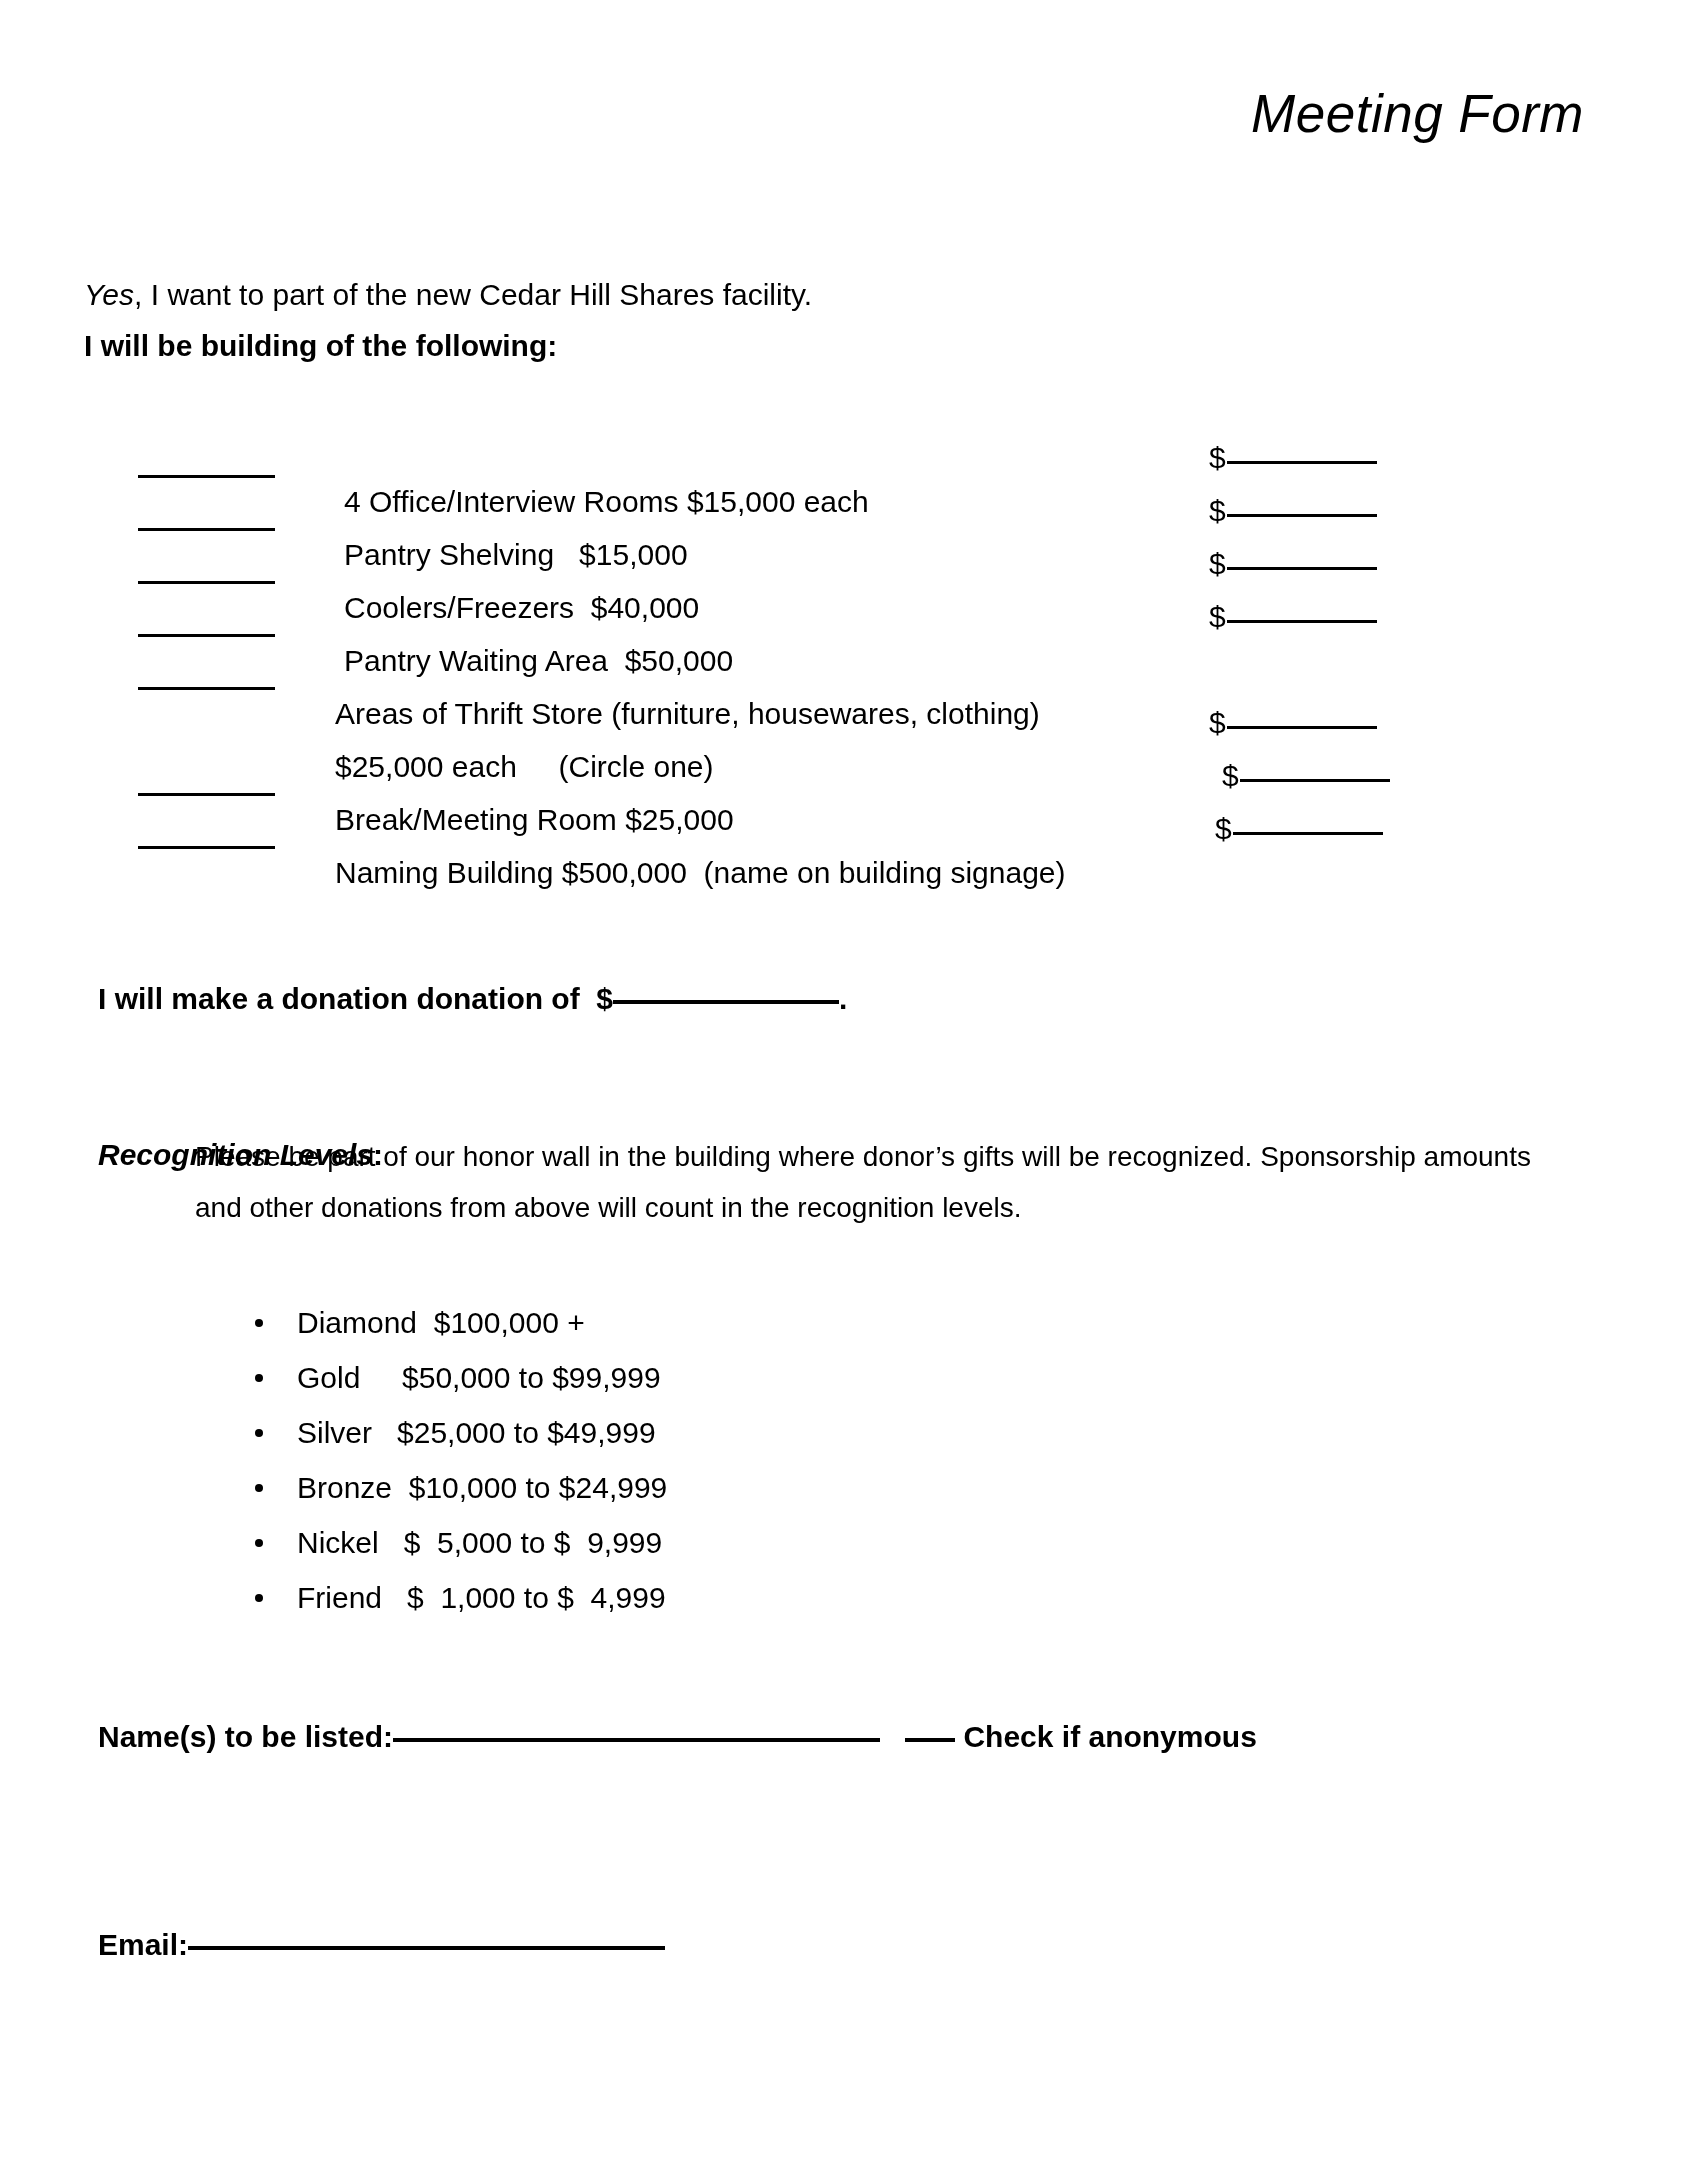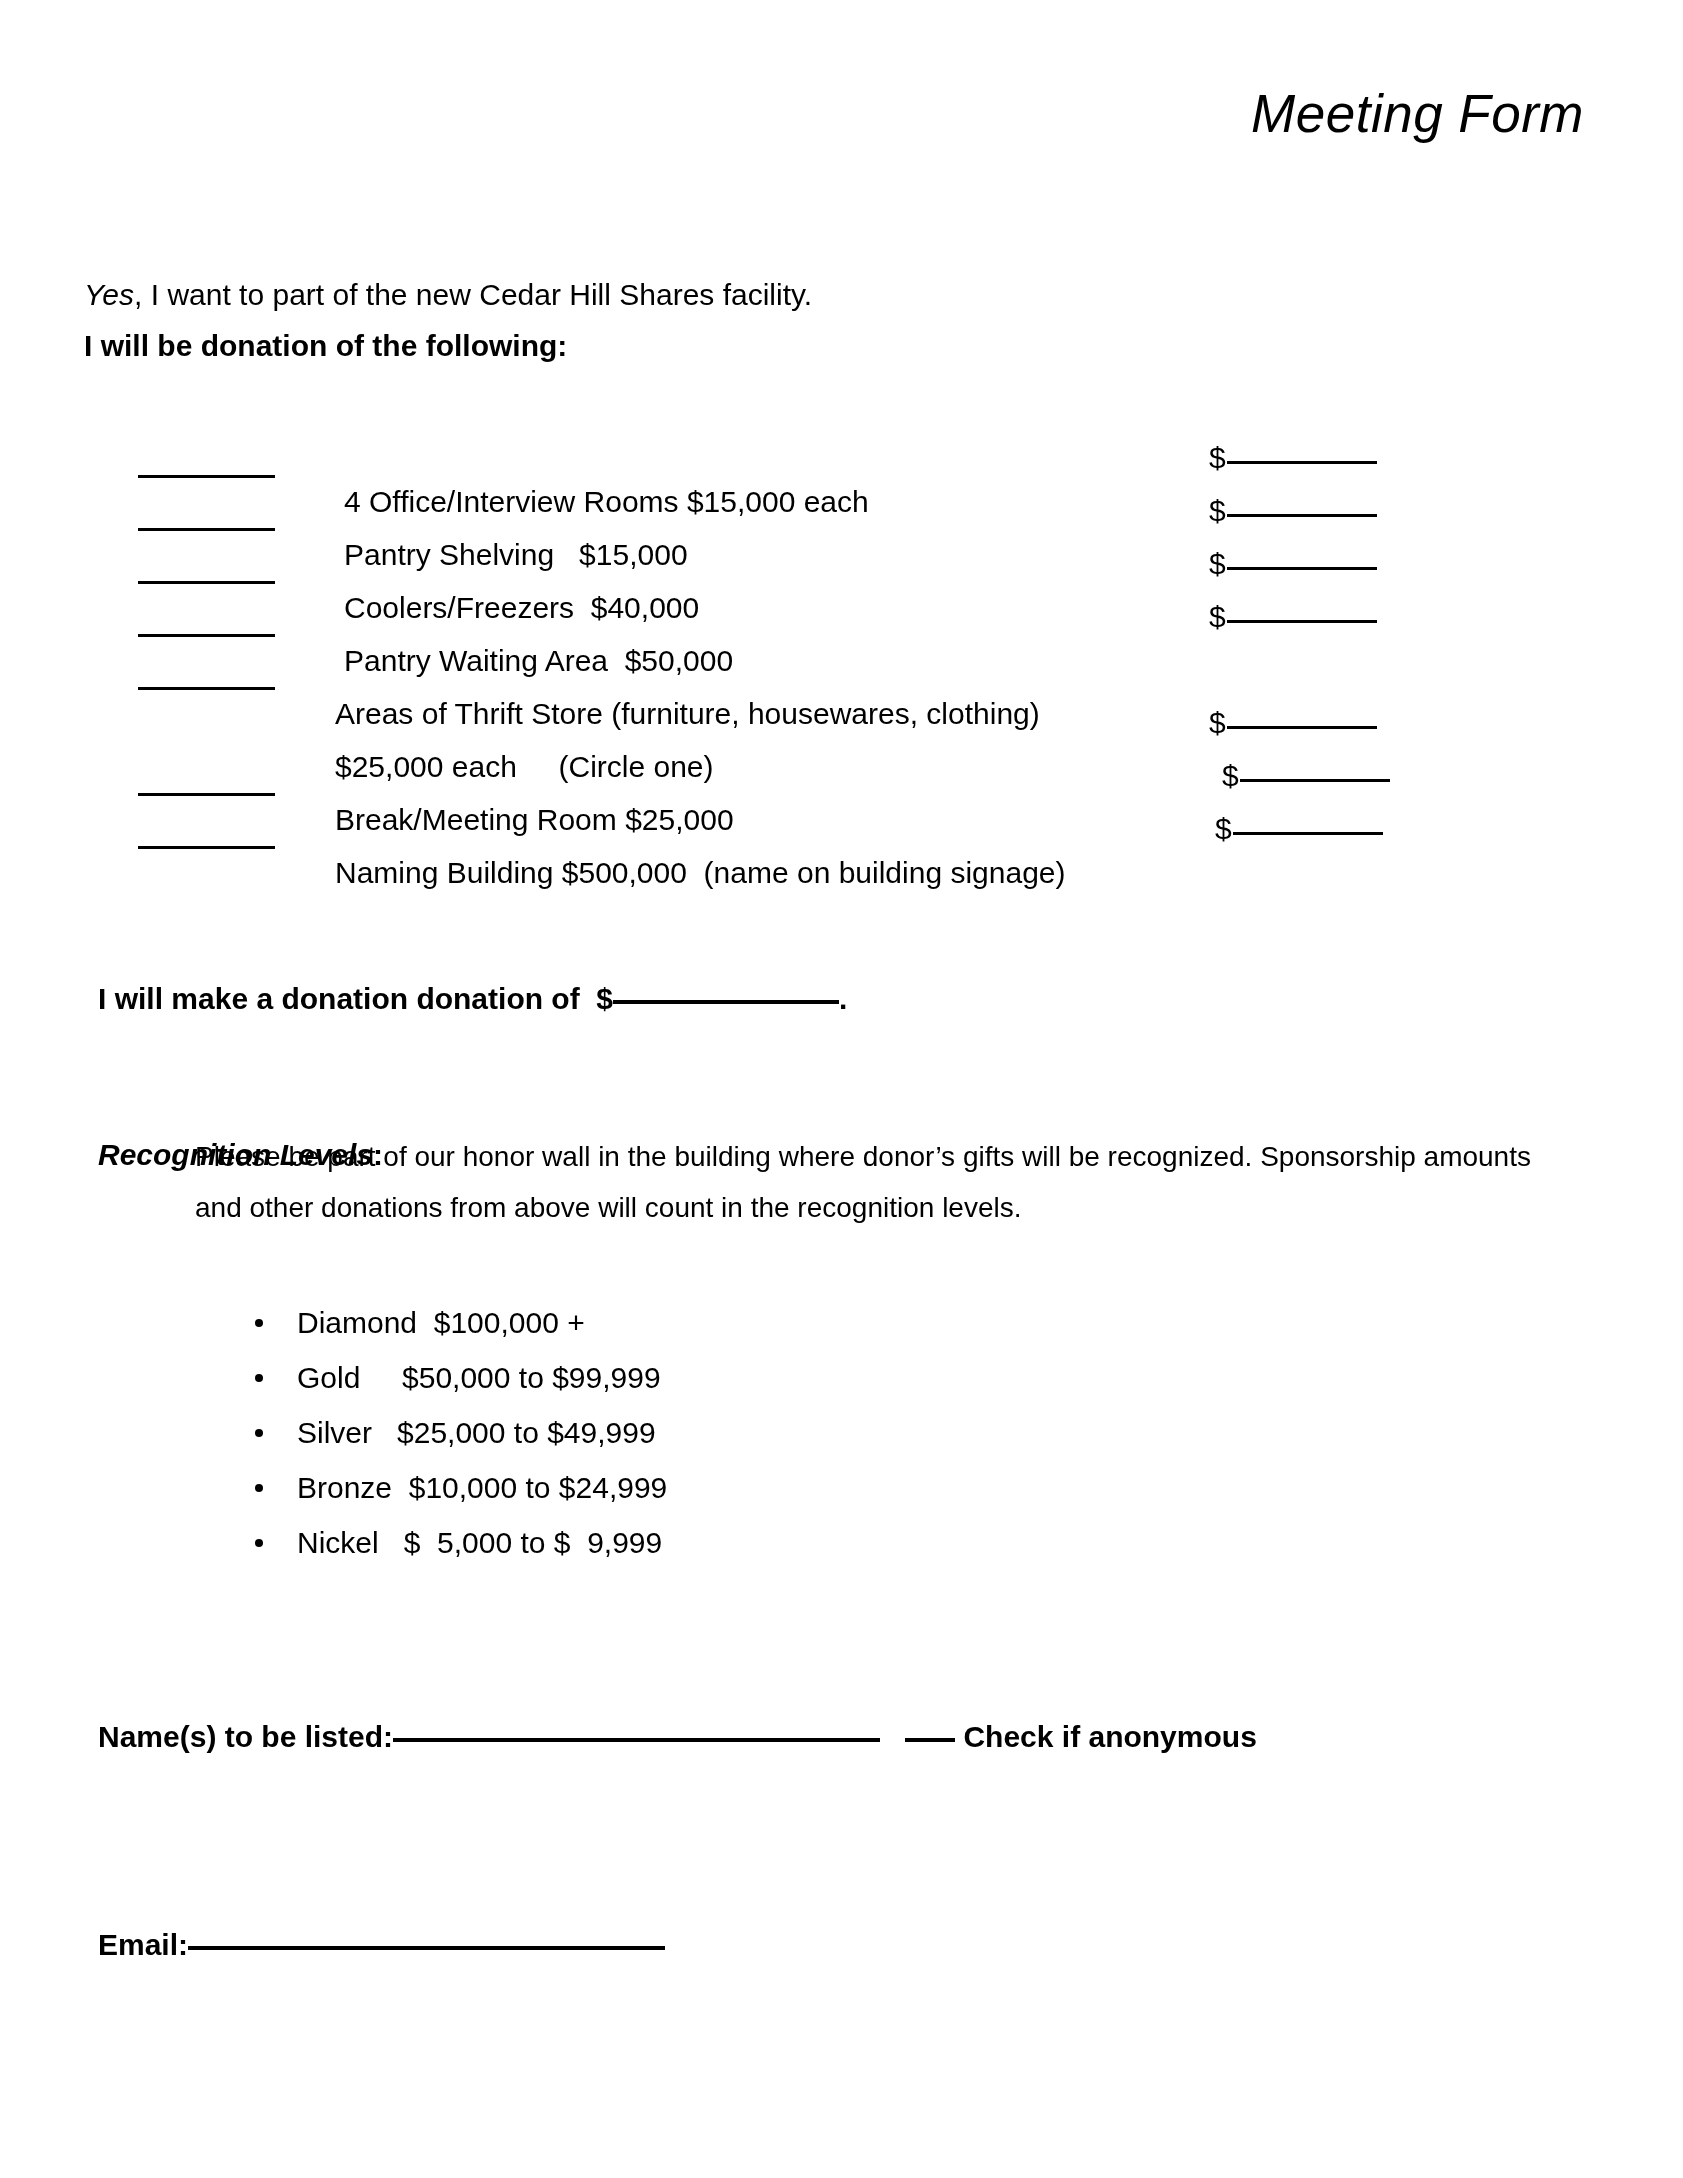--- a/index.html
+++ b/index.html
@@ -211,21 +211,21 @@
 <body>
 
 <div class="page">
 
   <div class="title-row">
     <span class="doc-title">Meeting Form</span>
   </div>
 
   <div class="intro">
     <div class="intro-line"><span class="intro-yes">Yes</span><span>, I want to part of the new Cedar Hill Shares facility.</span></div>
-    <div class="intro-line bold">I will be donation of the following:</div>
+    <div class="intro-line bold">I will be building of the following:</div>
   </div>
 
   <div class="sponsor-list">
 
     <div class="sponsor-row">
       <span class="blank-cell">
           <span class="rule"></span>
         </span>
       <span class="sponsor-label indent-a">4 Office/Interview Rooms $15,000 each</span>
       <span class="amount-cell col-a"><span class="dollar">$</span><span class="rule"></span></span>
@@ -290,20 +290,21 @@
   <div class="rec-heading"><span class="it">Recognition Levels</span><span>:</span></div>
 
   <div class="rec-para">Please be part of our honor wall in the building where donor’s gifts will be recognized. Sponsorship amounts and other donations from above will count in the recognition levels.</div>
 
   <div class="rec-bullets">
     <div class="rec-bullet"><span class="dot"></span><span class="btxt">Diamond  $100,000 +</span></div>
     <div class="rec-bullet"><span class="dot"></span><span class="btxt">Gold     $50,000 to $99,999</span></div>
     <div class="rec-bullet"><span class="dot"></span><span class="btxt">Silver   $25,000 to $49,999</span></div>
     <div class="rec-bullet"><span class="dot"></span><span class="btxt">Bronze  $10,000 to $24,999</span></div>
     <div class="rec-bullet"><span class="dot"></span><span class="btxt">Nickel   $  5,000 to $  9,999</span></div>
+    <div class="rec-bullet"><span class="dot"></span><span class="btxt">Friend   $  1,000 to $  4,999</span></div>
   </div>
 
   <div class="field-line f-name"><span>Name(s) to be listed:</span><span class="rule rule-w1"></span><span>   </span><span class="rule rule-w2"></span><span> </span><span>Check if anonymous</span></div>
 
 
   <div class="field-line f-email"><span>Email:</span><span class="rule rule-w6"></span></div>
 
 </div>
 
 

